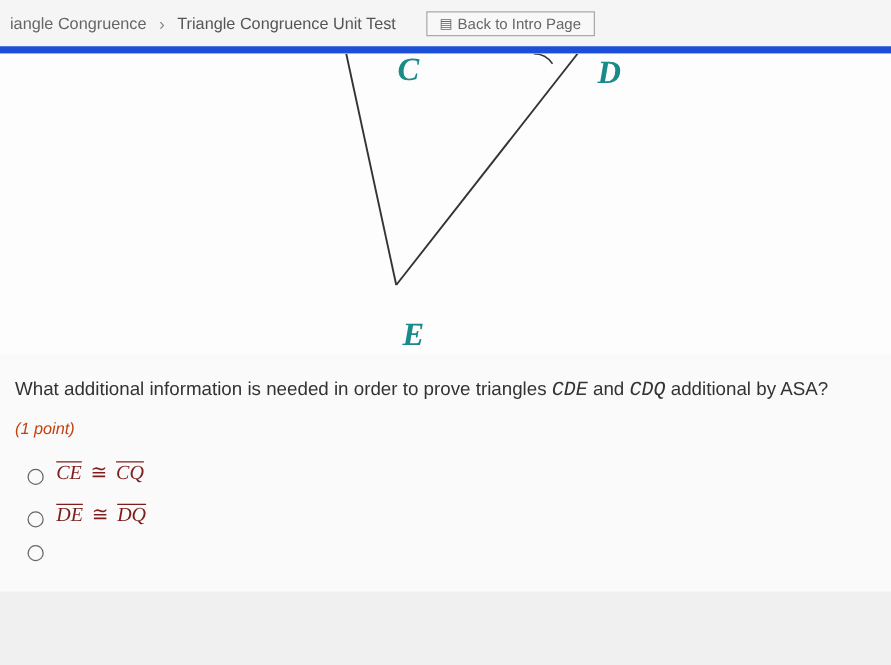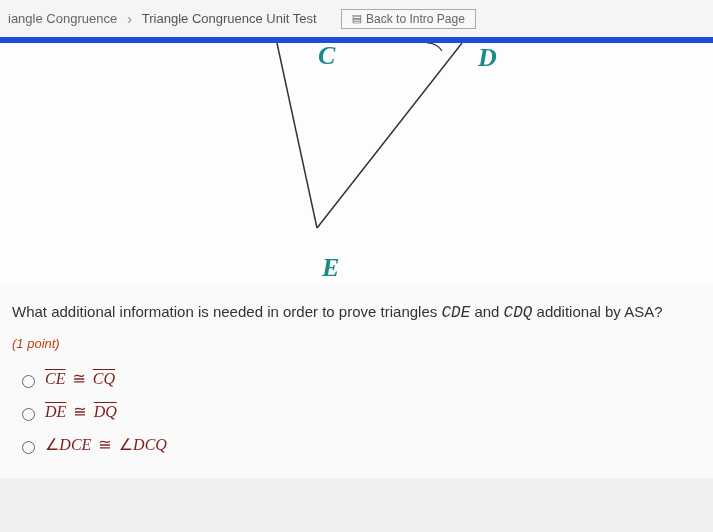--- a/index.html
+++ b/index.html
@@ -193,22 +193,17 @@
         <span class="option-math">
           <span class="overline">DE</span>
           <span class="congruent">≅</span>
           <span class="overline">DQ</span>
         </span>
       </div>
 
 
       <div class="option-row">
         <div class="radio"></div>
-        <span class="option-math">
-          <span>∠</span><span class="angle">DCE</span>
-          <span class="congruent">≅</span>
-          <span>∠</span><span class="angle">DCQ</span>
-        </span>
       </div>
 
     </div>
   </div>
 </div>
 
 </body></html>

